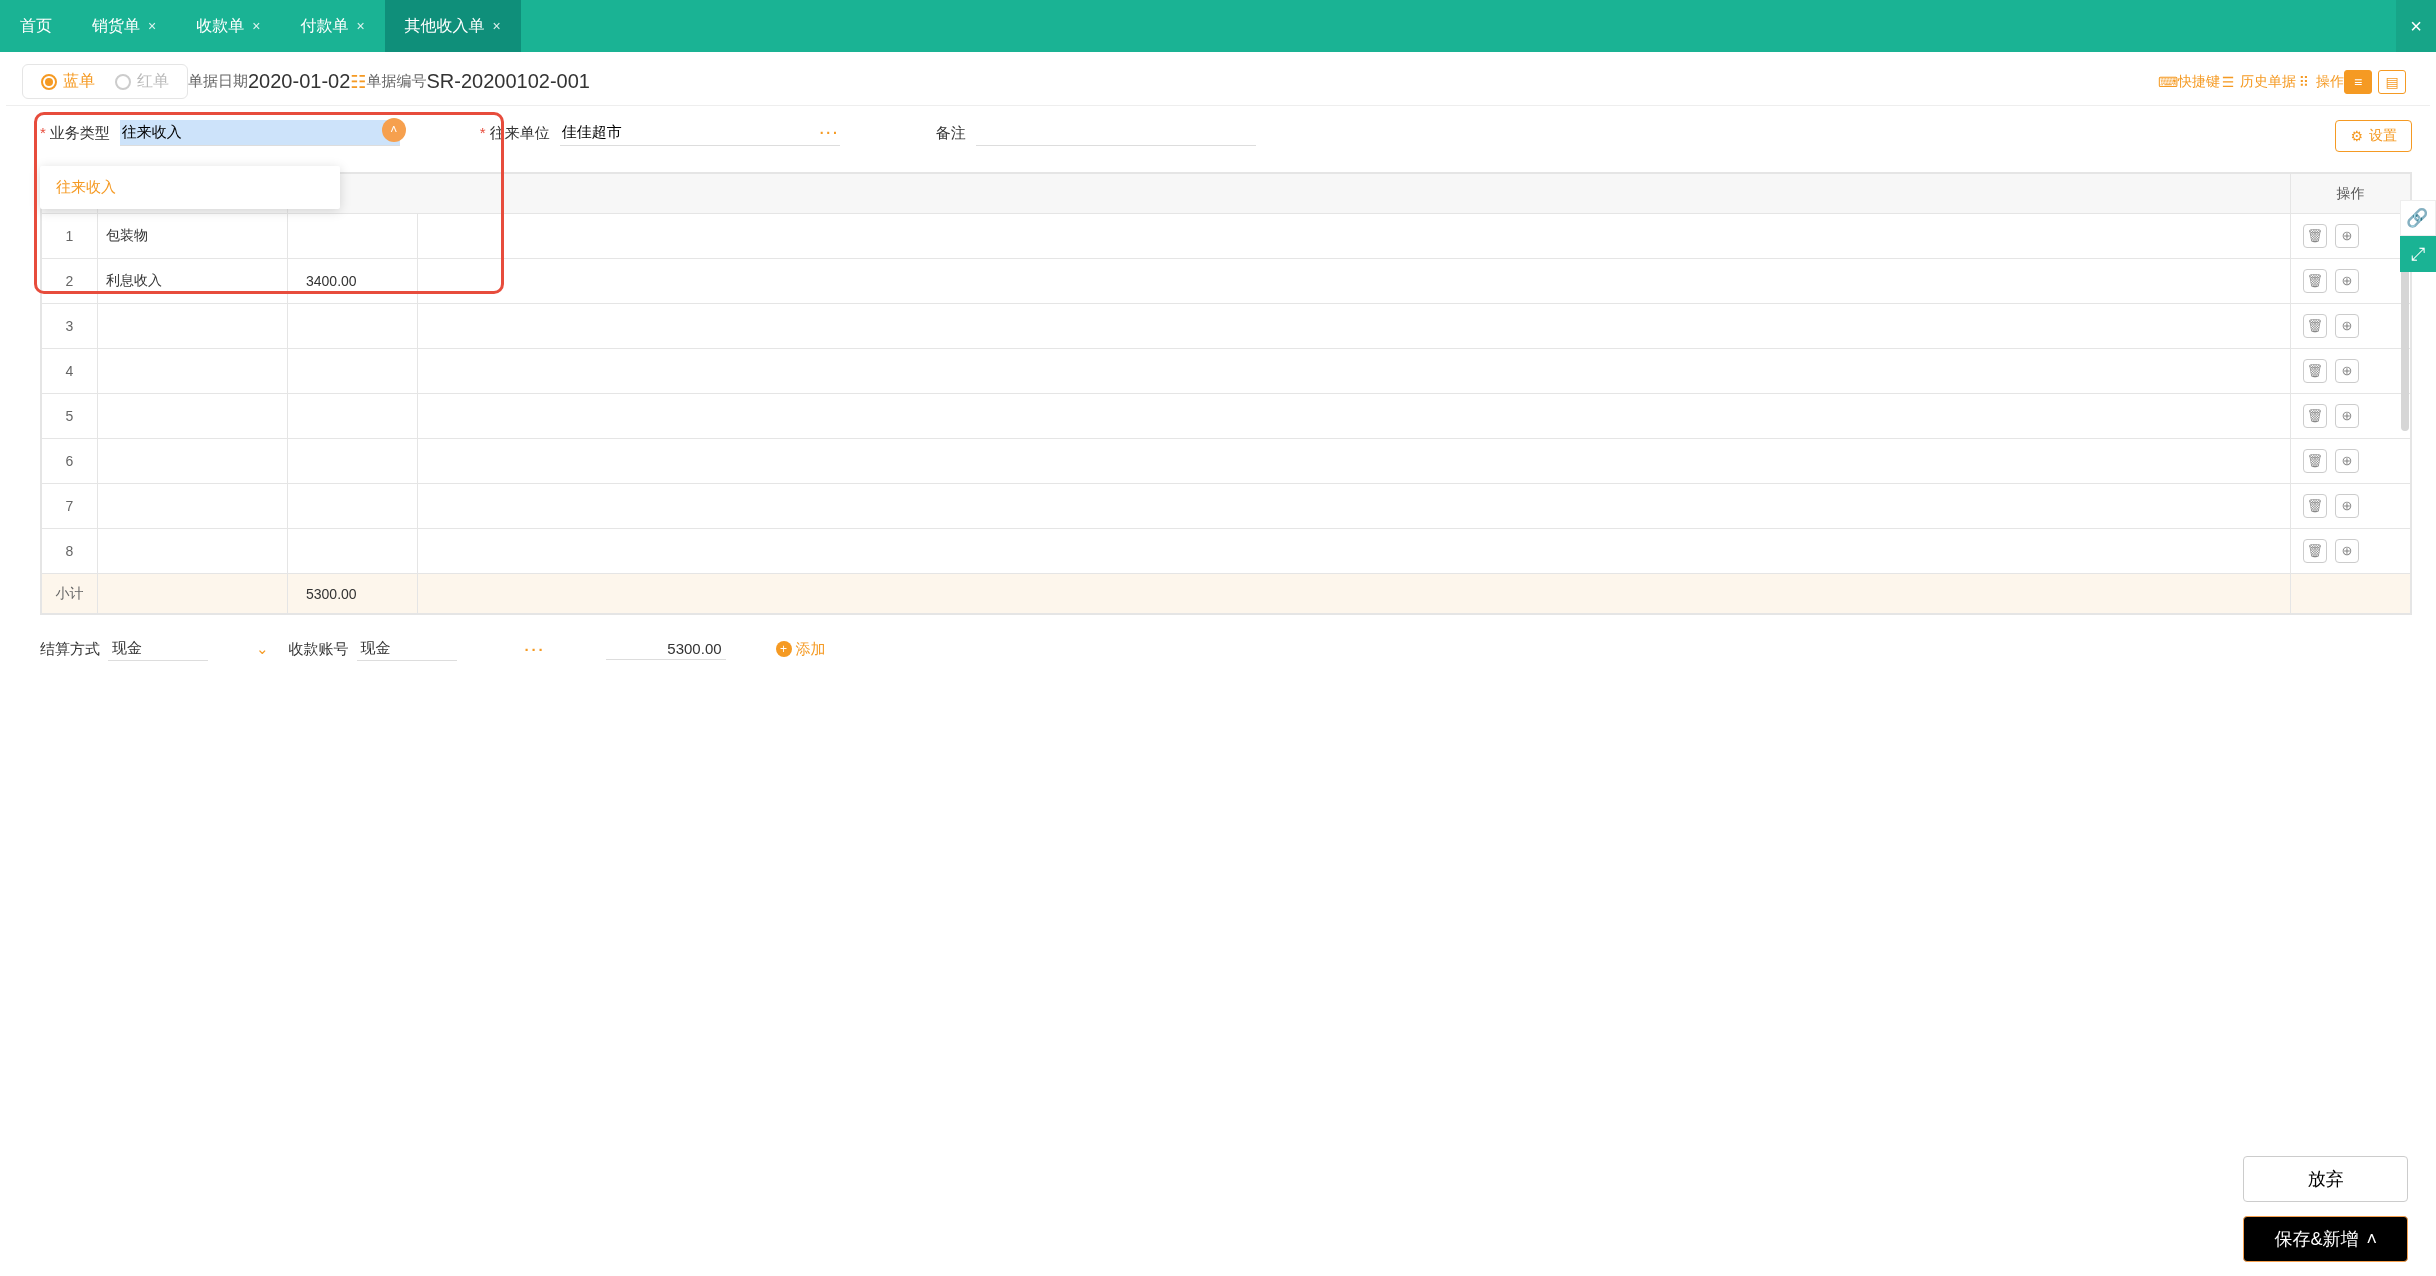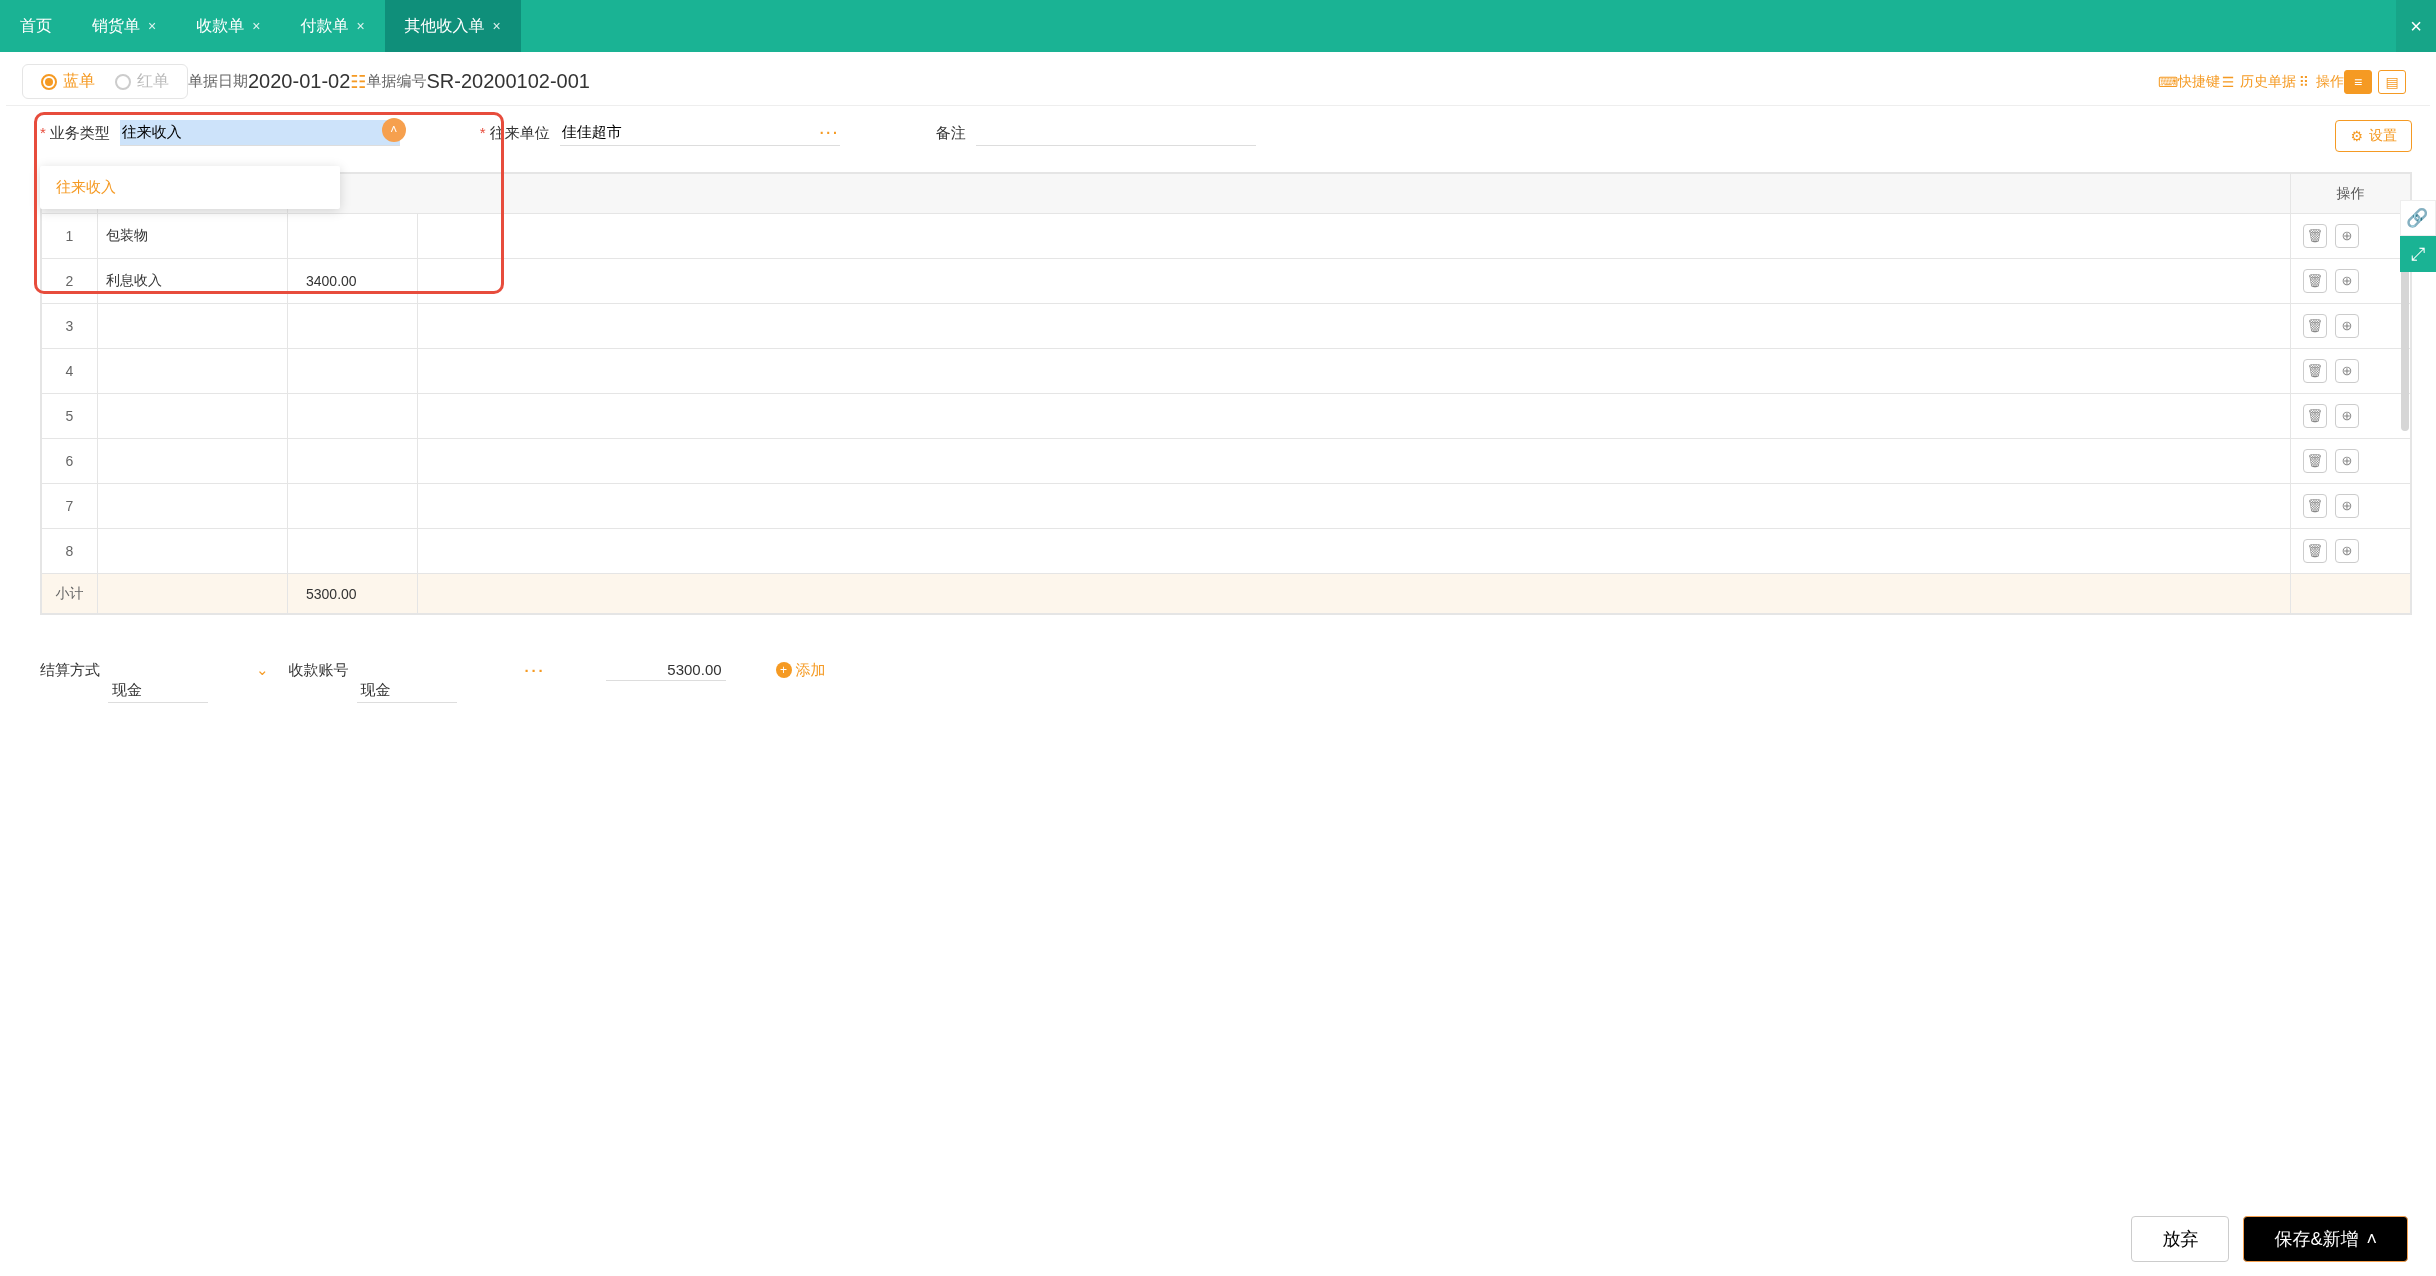--- a/index.html
+++ b/index.html
@@ -64,29 +64,29 @@
 .tbl .amt { text-align: left; padding-left: 18px; }
 .tbl .subtotal-row td { background: #fdf6ec; }
 .ops { text-align: center; }
 .ops .ico { display: inline-block; width: 24px; height: 24px; border: 1px solid #ccc; border-radius: 4px; margin: 0 4px; line-height: 22px; text-align: center; color: #888; cursor: pointer; font-size: 13px; }
 .gear-ico { color: #999; font-size: 16px; text-align: center; }
 .scroll-ind { position: absolute; right: 2px; top: 38px; width: 8px; height: 220px; background: #d6d6d6; border-radius: 4px; }
 
 
 .pay-row { display: flex; align-items: center; gap: 20px; padding: 22px 40px; font-size: 15px; }
 .pay-field { display: flex; align-items: center; gap: 8px; }
-.pay-val { border-bottom: 1px solid #ddd; padding: 2px 4px; min-width: 100px; display: inline-block; margin-top: 42px; }
+.pay-val { border-bottom: 1px solid #ddd; padding: 2px 4px; min-width: 100px; display: inline-block; }
 .chev-down { color: #f59a23; margin-left: 40px; }
 .pay-more { color: #f59a23; letter-spacing: 2px; font-weight: bold; }
 .amt-box { border-bottom: 1px solid #ddd; padding: 2px 4px; min-width: 120px; text-align: right; display: inline-block; }
 .add-link { color: #f59a23; display: inline-flex; align-items: center; gap: 4px; cursor: pointer; }
 .add-link .plus { width: 16px; height: 16px; border-radius: 50%; background: #f59a23; color: #fff; display: inline-flex; align-items: center; justify-content: center; font-size: 12px; }
 
 
-.footer { position: fixed; bottom: 0; right: 0; display: flex; gap: 14px; padding: 14px 28px; }
+.footer { position: fixed; bottom: 0; right: 0; display: flex; gap: 14px; padding: 14px 28px; flex-direction: column; }
 .btn { padding: 10px 30px; font-size: 18px; border-radius: 4px; cursor: pointer; border: 1px solid #ccc; background: #fff; }
 .btn.primary { background: #000000; color: #fff; border-color: #f6a04e; display: inline-flex; align-items: center; gap: 8px; }
 
 
 .side-btns { position: fixed; right: 0; top: 200px; display: flex; flex-direction: column; }
 .side-btn { width: 36px; height: 36px; display: flex; align-items: center; justify-content: center; cursor: pointer; font-size: 18px; }
 .side-btn.teal { background: #1ab394; color: #fff; }
 .side-btn.plain { background: #fff; color: #999; border: 1px solid #eee; }
 </style>
 </head>

